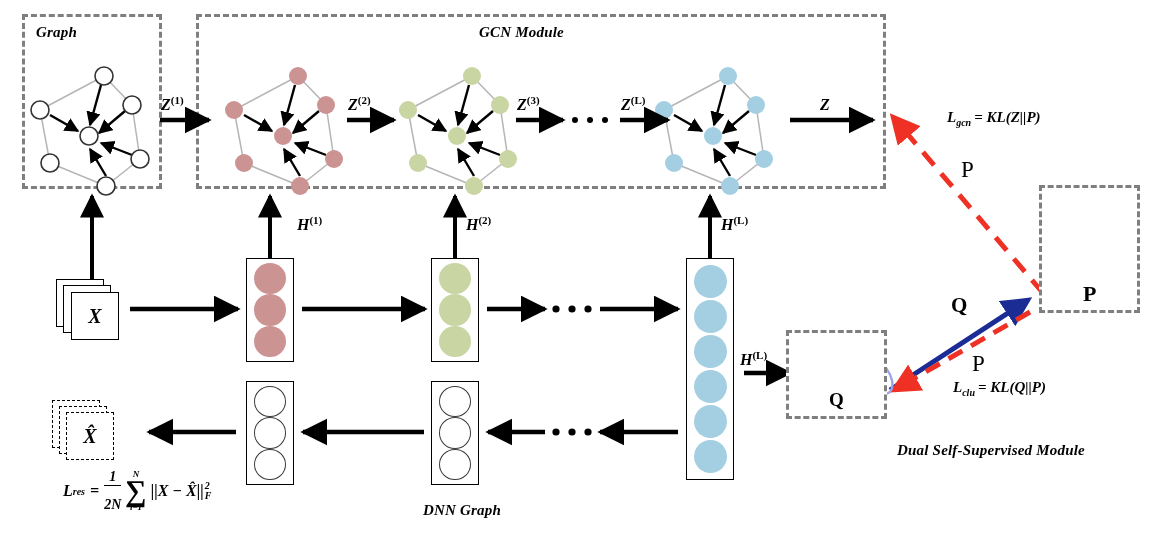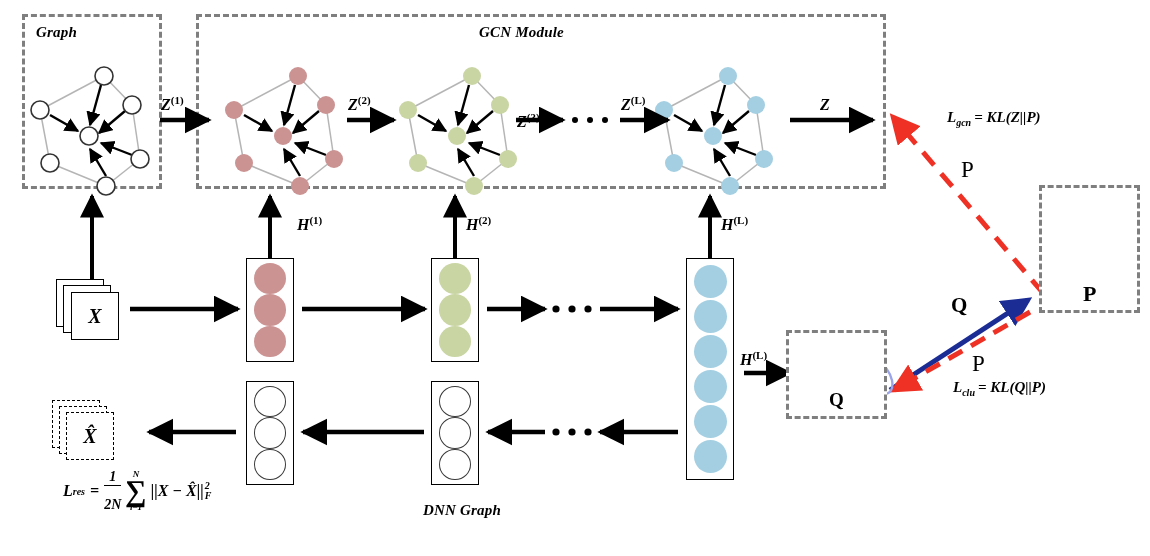--- a/index.html
+++ b/index.html
@@ -112,20 +112,21 @@
 <body>
 
 <div id="root">
 
   <div class="dashbox" style="left:22px; top:14px; width:140px; height:175px;"></div>
   <div class="dashbox" style="left:196px; top:14px; width:690px; height:175px;"></div>
 
   <div class="lbl title-lbl" style="left:36px; top:25px;">Graph</div>
   <div class="lbl title-lbl" style="left:479px; top:25px;">GCN Module</div>
   <div class="lbl title-lbl" style="left:423px; top:503px;">DNN Graph</div>
+  <div class="lbl title-lbl" style="left:897px; top:443px;">Dual Self-Supervised Module</div>
 
   <svg class="layer" viewBox="0 0 1150 556" xmlns="http://www.w3.org/2000/svg">
     <defs>
       <marker id="ahBlack" markerWidth="7" markerHeight="7" refX="5.4" refY="3" orient="auto">
         <path d="M0,0 L6,3 L0,6 z" fill="#000"></path>
       </marker>
       <marker id="ahBlackThin" markerWidth="8" markerHeight="8" refX="6" refY="3.2" orient="auto">
         <path d="M0,0.4 L6.6,3.2 L0,6 z" fill="#000"></path>
       </marker>
       <marker id="ahRed" markerWidth="6.5" markerHeight="6.5" refX="5" refY="3" orient="auto">
@@ -377,21 +378,21 @@
 
   <div class="distbox" style="left:786px; top:330px; width:101px; height:89px;"></div>
   <div class="lbl qp-letter" style="left:829px; top:390px;">Q</div>
 
   <div class="lbl mathlbl math" style="left:161px; top:95px;">
     <span>Z</span><span class="sup">(1)</span>
   </div>
   <div class="lbl mathlbl math" style="left:348px; top:95px;">
     <span>Z</span><span class="sup">(2)</span>
   </div>
-  <div class="lbl mathlbl math" style="left:517px; top:112px;">
+  <div class="lbl mathlbl math" style="left:517px; top:95px;">
     <span>Z</span><span class="sup">(3)</span>
   </div>
   <div class="lbl mathlbl math" style="left:621px; top:95px;">
     <span>Z</span><span class="sup">(L)</span>
   </div>
   <div class="lbl mathlbl math" style="left:820px; top:95px;">
     <span>Z</span><span class="sup"></span>
   </div>
 
   <div class="lbl mathlbl math" style="left:281px; top:215px;margin-left:16px;">

